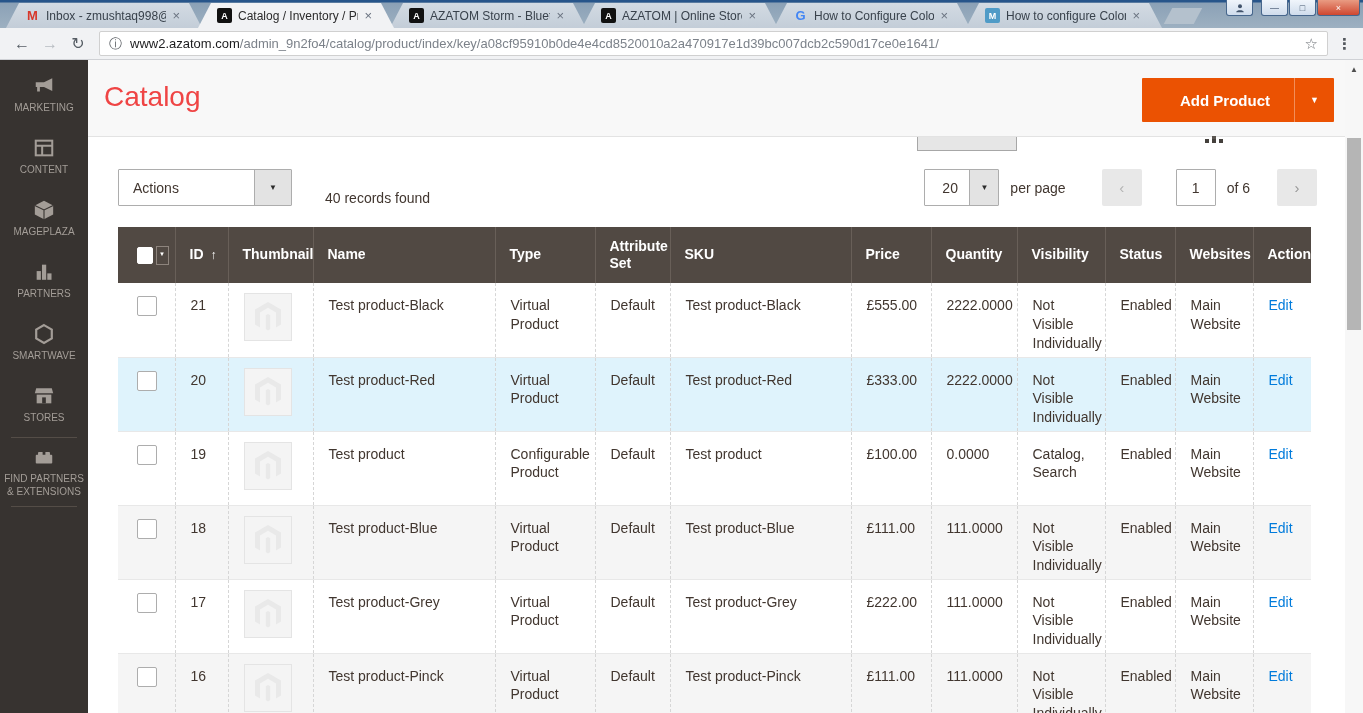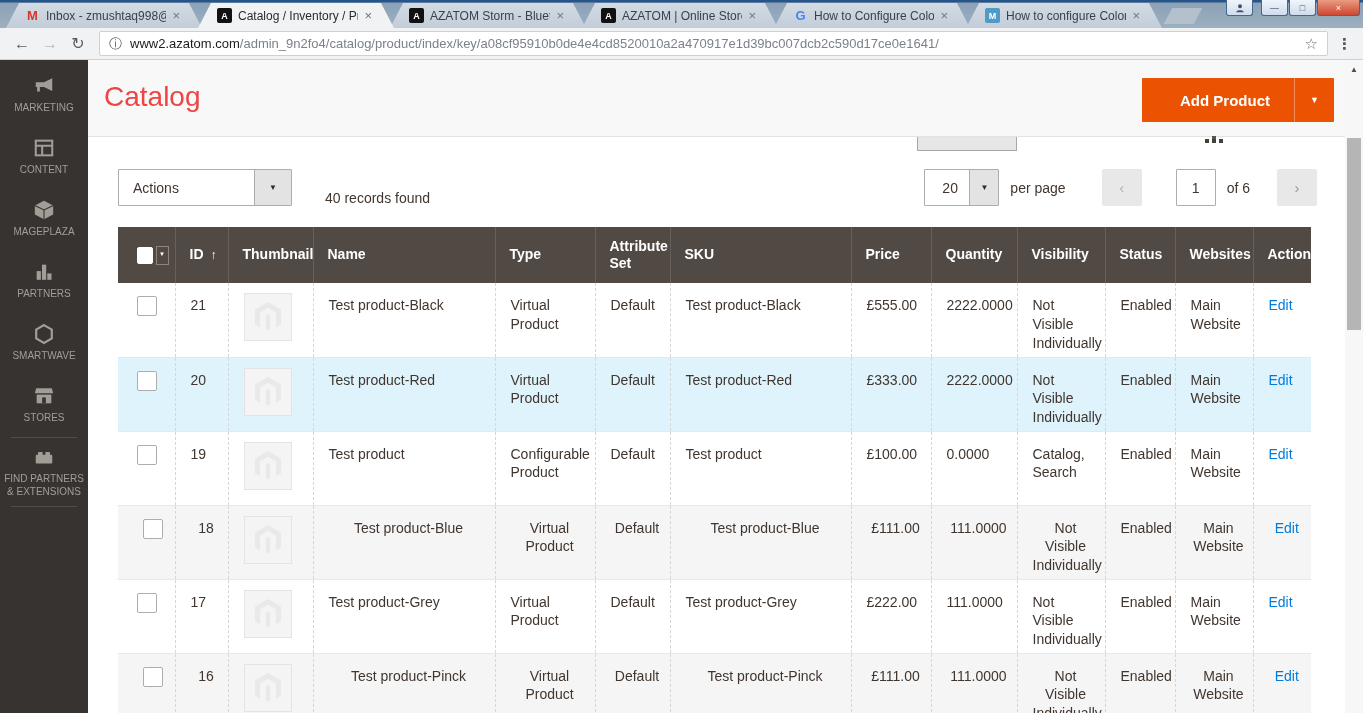--- a/index.html
+++ b/index.html
@@ -108,21 +108,21 @@
   .w-attr{width:75px}.w-sku{width:181px}.w-price{width:80px}.w-qty{width:86px}.w-vis{width:88px}
   .w-status{width:70px}.w-web{width:78px}.w-action{width:58px}
   .grid-table th { background:#514943; color:#fff; font-weight:bold; text-align:left;
     vertical-align:middle; height:56px; padding:8px 6px 8px 14px; line-height:1.25;
     border-left:1px solid #685f58; }
   .grid-table th:first-child { border-left:none; }
   .grid-table td { vertical-align:top; height:74px; padding:13px 6px 0 15px; color:#41362f;
     line-height:1.35; border-left:1px dashed #d6d6d6; }
   .grid-table td:first-child { border-left:none; }
   .grid-table tbody tr { border-bottom:1px solid #e8e8e8; background:#fff; }
-  .grid-table tbody tr.stripe { background:#f5f5f5;text-align:center; }
+  .grid-table tbody tr.stripe { background:#f5f5f5; }
   .grid-table tbody tr.highlight { background:#dff3fc; }
   .c-check { padding-left:19px !important; }
   .cbx { display:inline-block; width:20px; height:20px; background:#fff; border:1px solid #adadad;
     border-radius:2px; cursor:pointer; }
   .hcb-wrap { display:flex; align-items:center; gap:3px; }
   .hcbx { display:inline-block; width:17px; height:17px; background:#fff; border:1px solid #fff;
     border-radius:2px; cursor:pointer; }
   .hcaret { width:14px; height:19px; border:1px solid #8d847d; display:flex; align-items:center;
     justify-content:center; font-size:6px; color:#fff; cursor:pointer; }
   .sort-ico { font-size:12px; margin-left:7px; font-weight:normal; }

